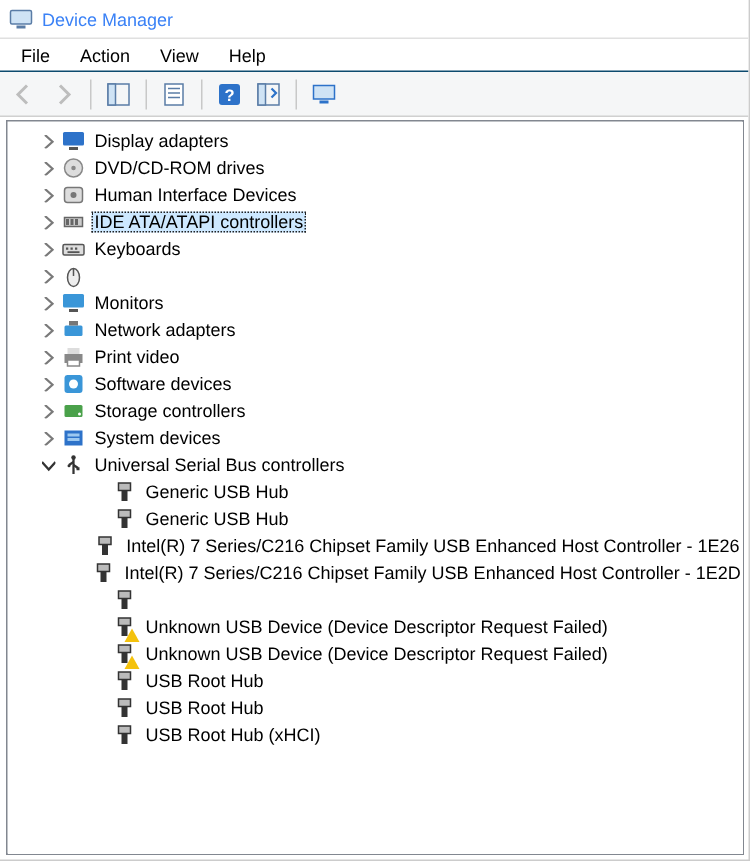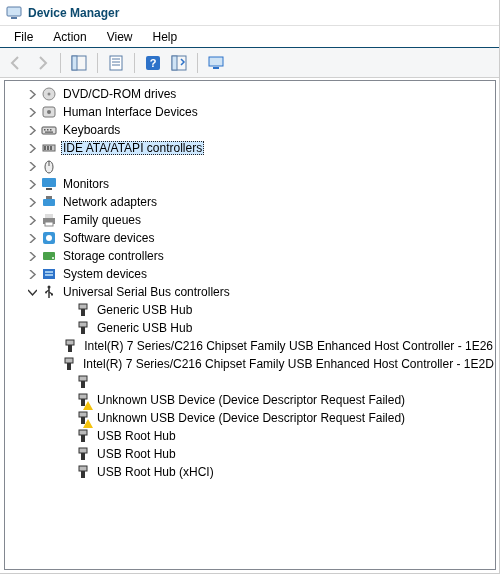--- a/index.html
+++ b/index.html
@@ -17,21 +17,21 @@
   
   .titlebar {
     display: flex;
     align-items: center;
     height: 26px;
     padding: 0 6px;
     background: #fff;
     border-bottom: 1px solid #e0e0e0;
   }
   .titlebar .app-icon { width: 16px; height: 16px; margin-right: 6px; }
-  .titlebar .title { color: #0c4a6e; font-weight: bold; }
+  .titlebar .title { color: #3b82f6; }
   
   .menubar {
     display: flex;
     align-items: center;
     height: 22px;
     padding: 0 4px;
     background: #fff;
     border-bottom: 1px solid #0c4a6e;
   }
   .menubar .menu-item {
@@ -181,20 +181,33 @@
 <div class="tree-pane">
   <div class="tree" id="tree-root">
       <div class="node">
         <span class="expander">
           <svg viewBox="0 0 9 9">
             <use href="#chev-right"></use>
           </svg>
         </span>
         <span class="cat-icon">
           <svg viewBox="0 0 16 16">
+            <use href="#ic-display"></use>
+          </svg>
+        </span>
+        <span class="label">Display adapters</span>
+      </div>
+      <div class="node">
+        <span class="expander">
+          <svg viewBox="0 0 9 9">
+            <use href="#chev-right"></use>
+          </svg>
+        </span>
+        <span class="cat-icon">
+          <svg viewBox="0 0 16 16">
             <use href="#ic-disc"></use>
           </svg>
         </span>
         <span class="label">DVD/CD-ROM drives</span>
       </div>
       <div class="node">
         <span class="expander">
           <svg viewBox="0 0 9 9">
             <use href="#chev-right"></use>
           </svg>
@@ -207,46 +220,46 @@
         <span class="label">Human Interface Devices</span>
       </div>
       <div class="node">
         <span class="expander">
           <svg viewBox="0 0 9 9">
             <use href="#chev-right"></use>
           </svg>
         </span>
         <span class="cat-icon">
           <svg viewBox="0 0 16 16">
+            <use href="#ic-ide"></use>
+          </svg>
+        </span>
+        <span class="label selected">IDE ATA/ATAPI controllers</span>
+      </div>
+      <div class="node">
+        <span class="expander">
+          <svg viewBox="0 0 9 9">
+            <use href="#chev-right"></use>
+          </svg>
+        </span>
+        <span class="cat-icon">
+          <svg viewBox="0 0 16 16">
             <use href="#ic-keyboard"></use>
           </svg>
         </span>
         <span class="label">Keyboards</span>
       </div>
       <div class="node">
         <span class="expander">
           <svg viewBox="0 0 9 9">
             <use href="#chev-right"></use>
           </svg>
         </span>
         <span class="cat-icon">
           <svg viewBox="0 0 16 16">
-            <use href="#ic-ide"></use>
-          </svg>
-        </span>
-        <span class="label selected">IDE ATA/ATAPI controllers</span>
-      </div>
-      <div class="node">
-        <span class="expander">
-          <svg viewBox="0 0 9 9">
-            <use href="#chev-right"></use>
-          </svg>
-        </span>
-        <span class="cat-icon">
-          <svg viewBox="0 0 16 16">
             <use href="#ic-mouse"></use>
           </svg>
         </span>
       </div>
       <div class="node">
         <span class="expander">
           <svg viewBox="0 0 9 9">
             <use href="#chev-right"></use>
           </svg>
         </span>
@@ -274,21 +287,21 @@
         <span class="expander">
           <svg viewBox="0 0 9 9">
             <use href="#chev-right"></use>
           </svg>
         </span>
         <span class="cat-icon">
           <svg viewBox="0 0 16 16">
             <use href="#ic-printer"></use>
           </svg>
         </span>
-        <span class="label">Family queues</span>
+        <span class="label">Print video</span>
       </div>
       <div class="node">
         <span class="expander">
           <svg viewBox="0 0 9 9">
             <use href="#chev-right"></use>
           </svg>
         </span>
         <span class="cat-icon">
           <svg viewBox="0 0 16 16">
             <use href="#ic-sw"></use>

